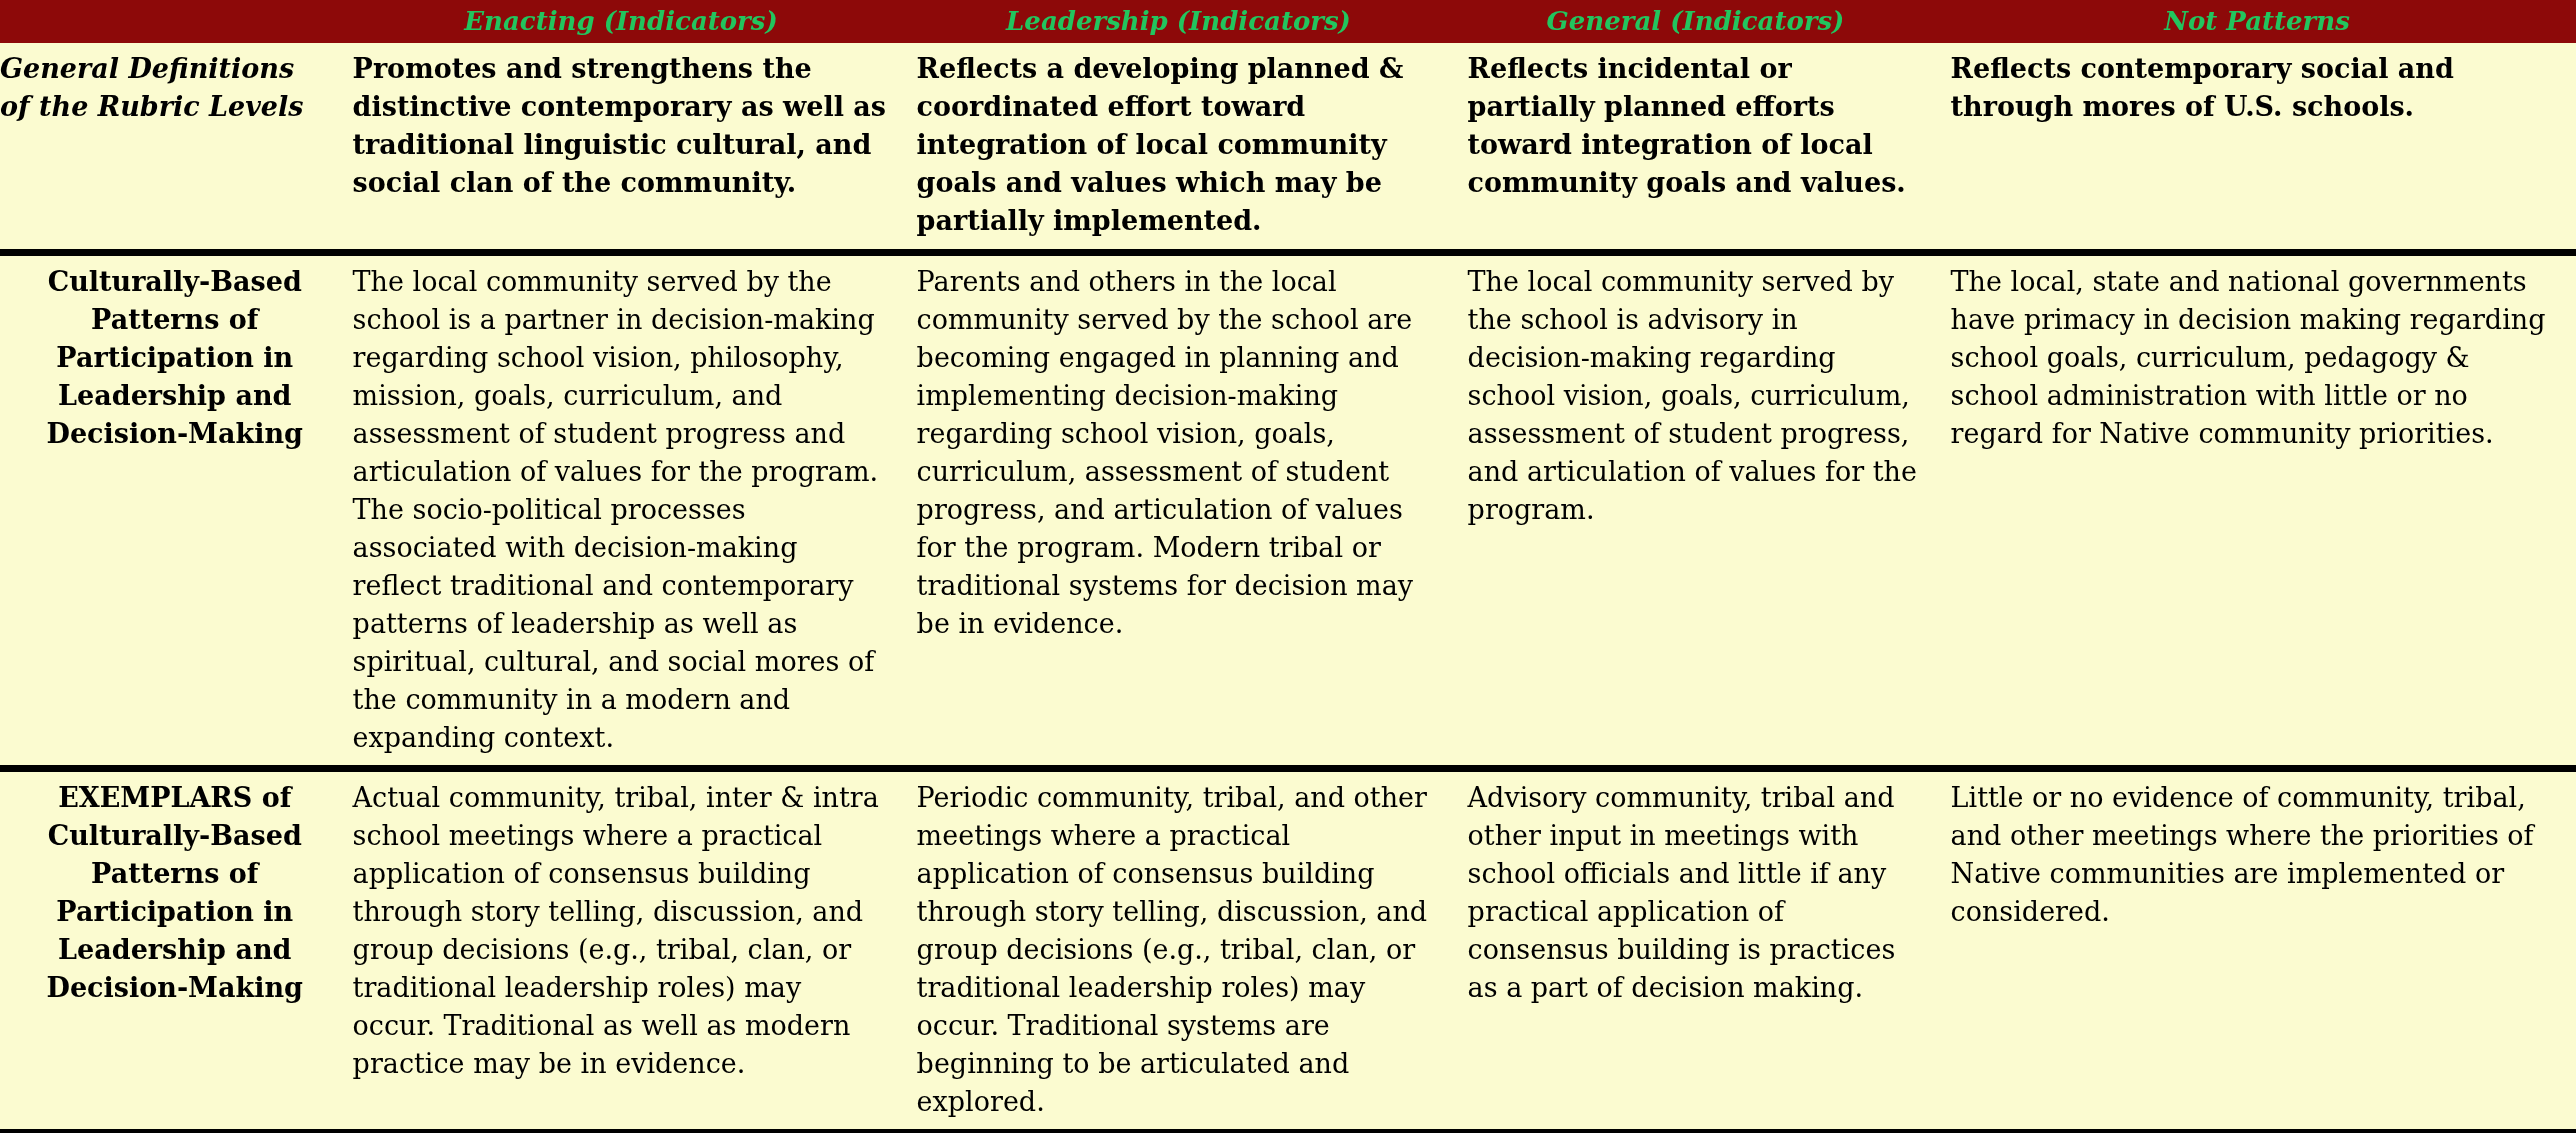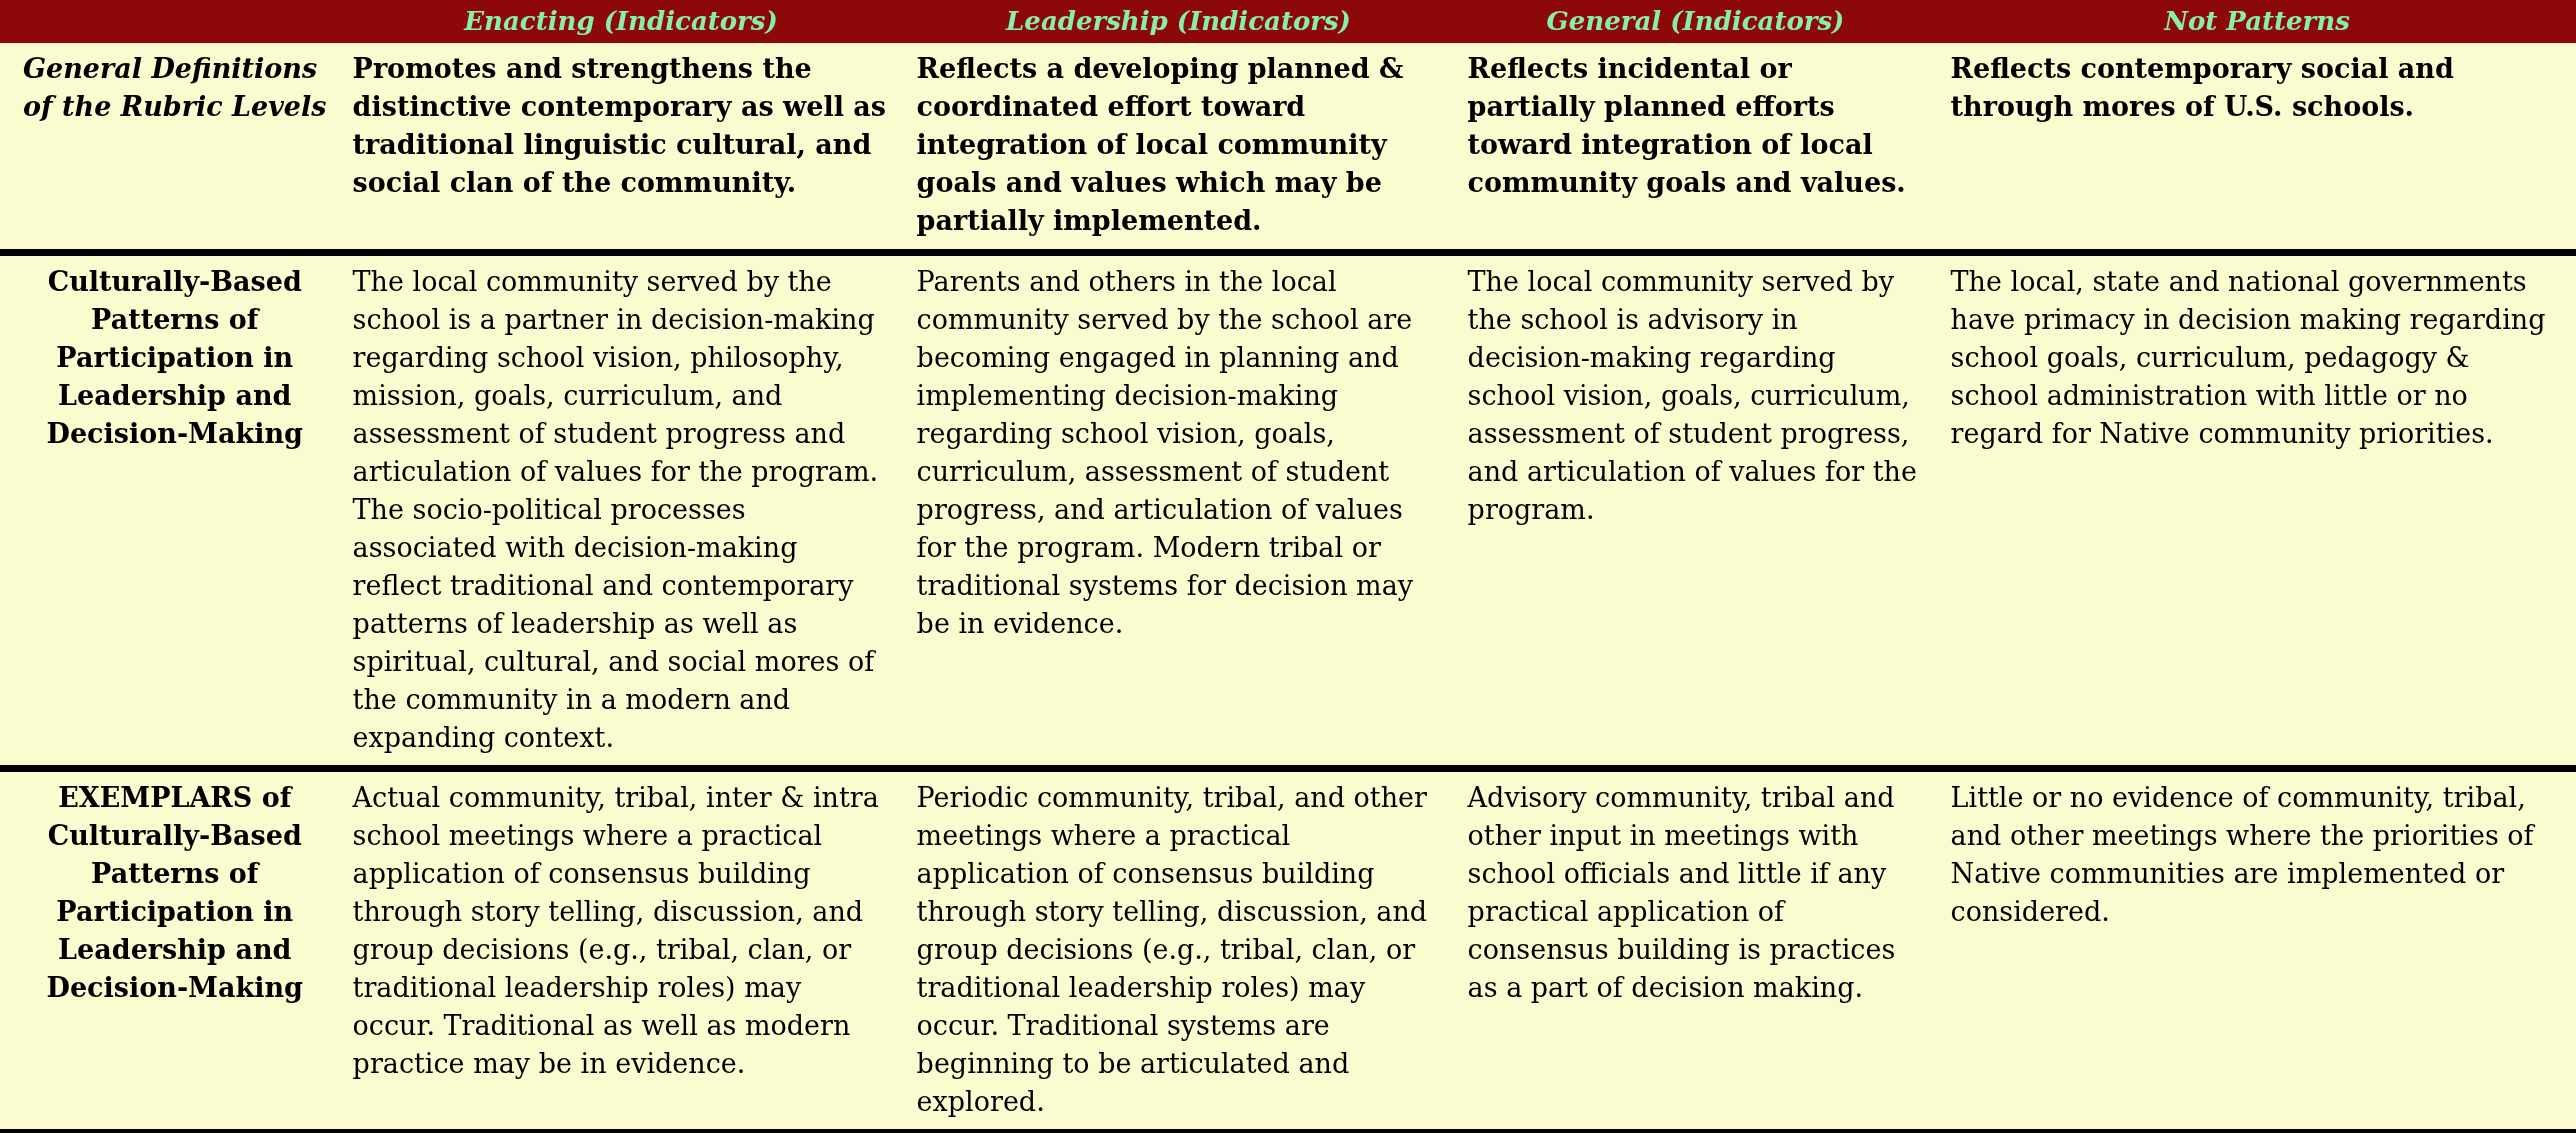--- a/index.html
+++ b/index.html
@@ -15,21 +15,21 @@
       font-family: "DejaVu Serif", "Liberation Serif", serif;
     }
     table.rubric {
       border-collapse: collapse;
       table-layout: fixed;
       width: 2576px;
       border-bottom: 8.5px solid #000;
     }
     thead th {
       background: #8D0909;
-      color: #86efac;
+      color: #22c55e;
       font-style: italic;
       font-weight: bold;
       font-size: 26px;
       line-height: 1.15;
       padding: 6.8px 5.1px;
       text-align: center;
     }
     td {
       vertical-align: top;
       font-size: 27px;
@@ -39,21 +39,21 @@
     }
     td.rowlabel {
       text-align: center;
       font-weight: bold;
       padding-left: 19px;
       padding-right: 8.5px;
     }
     tr.general td.rowlabel {
       font-style: italic;
       text-align: left;
-      padding-left: 23px;
+      padding-left: 0;
     }
     tr.general td.cell {
       font-weight: bold;
     }
     tr.ruled td {
       border-top: 7.6px solid #000;
     }
   </style>
 </head>
 <body>

